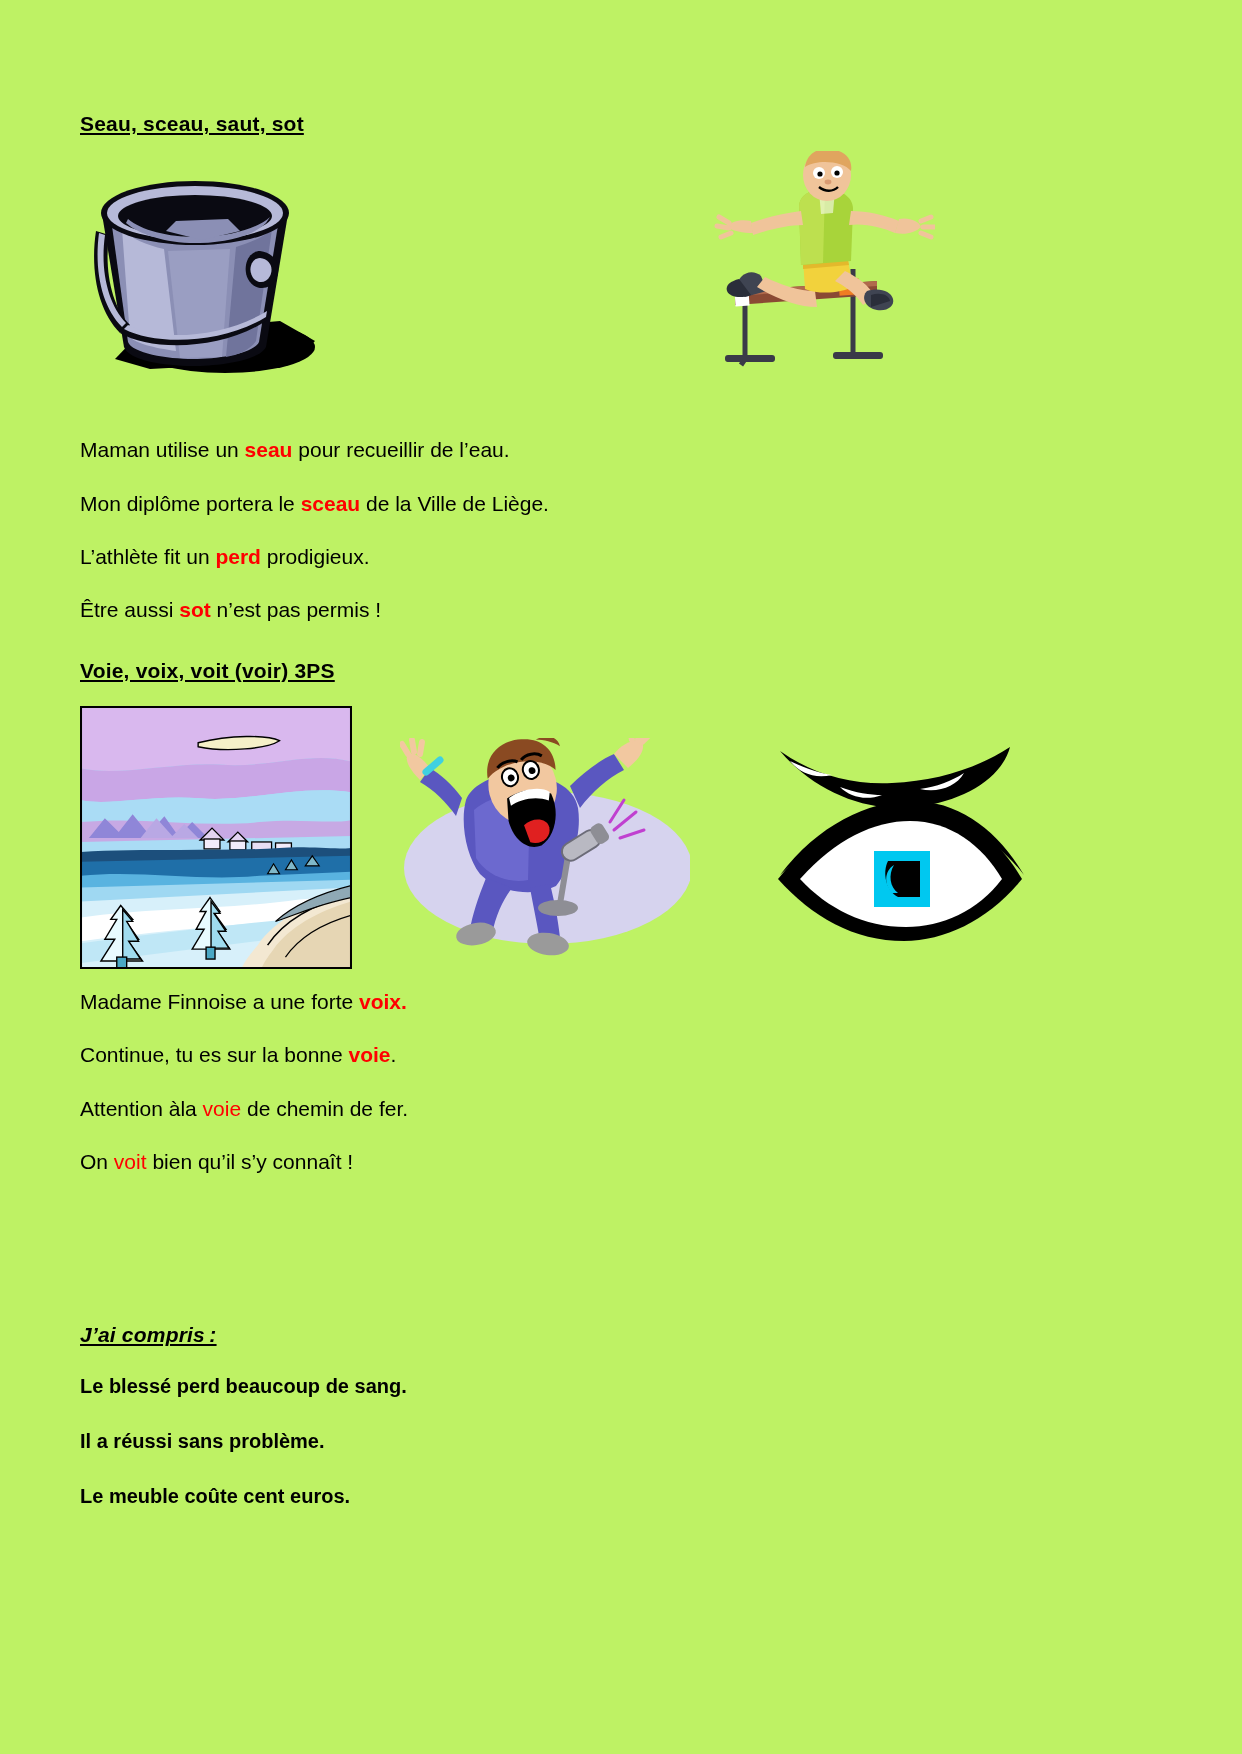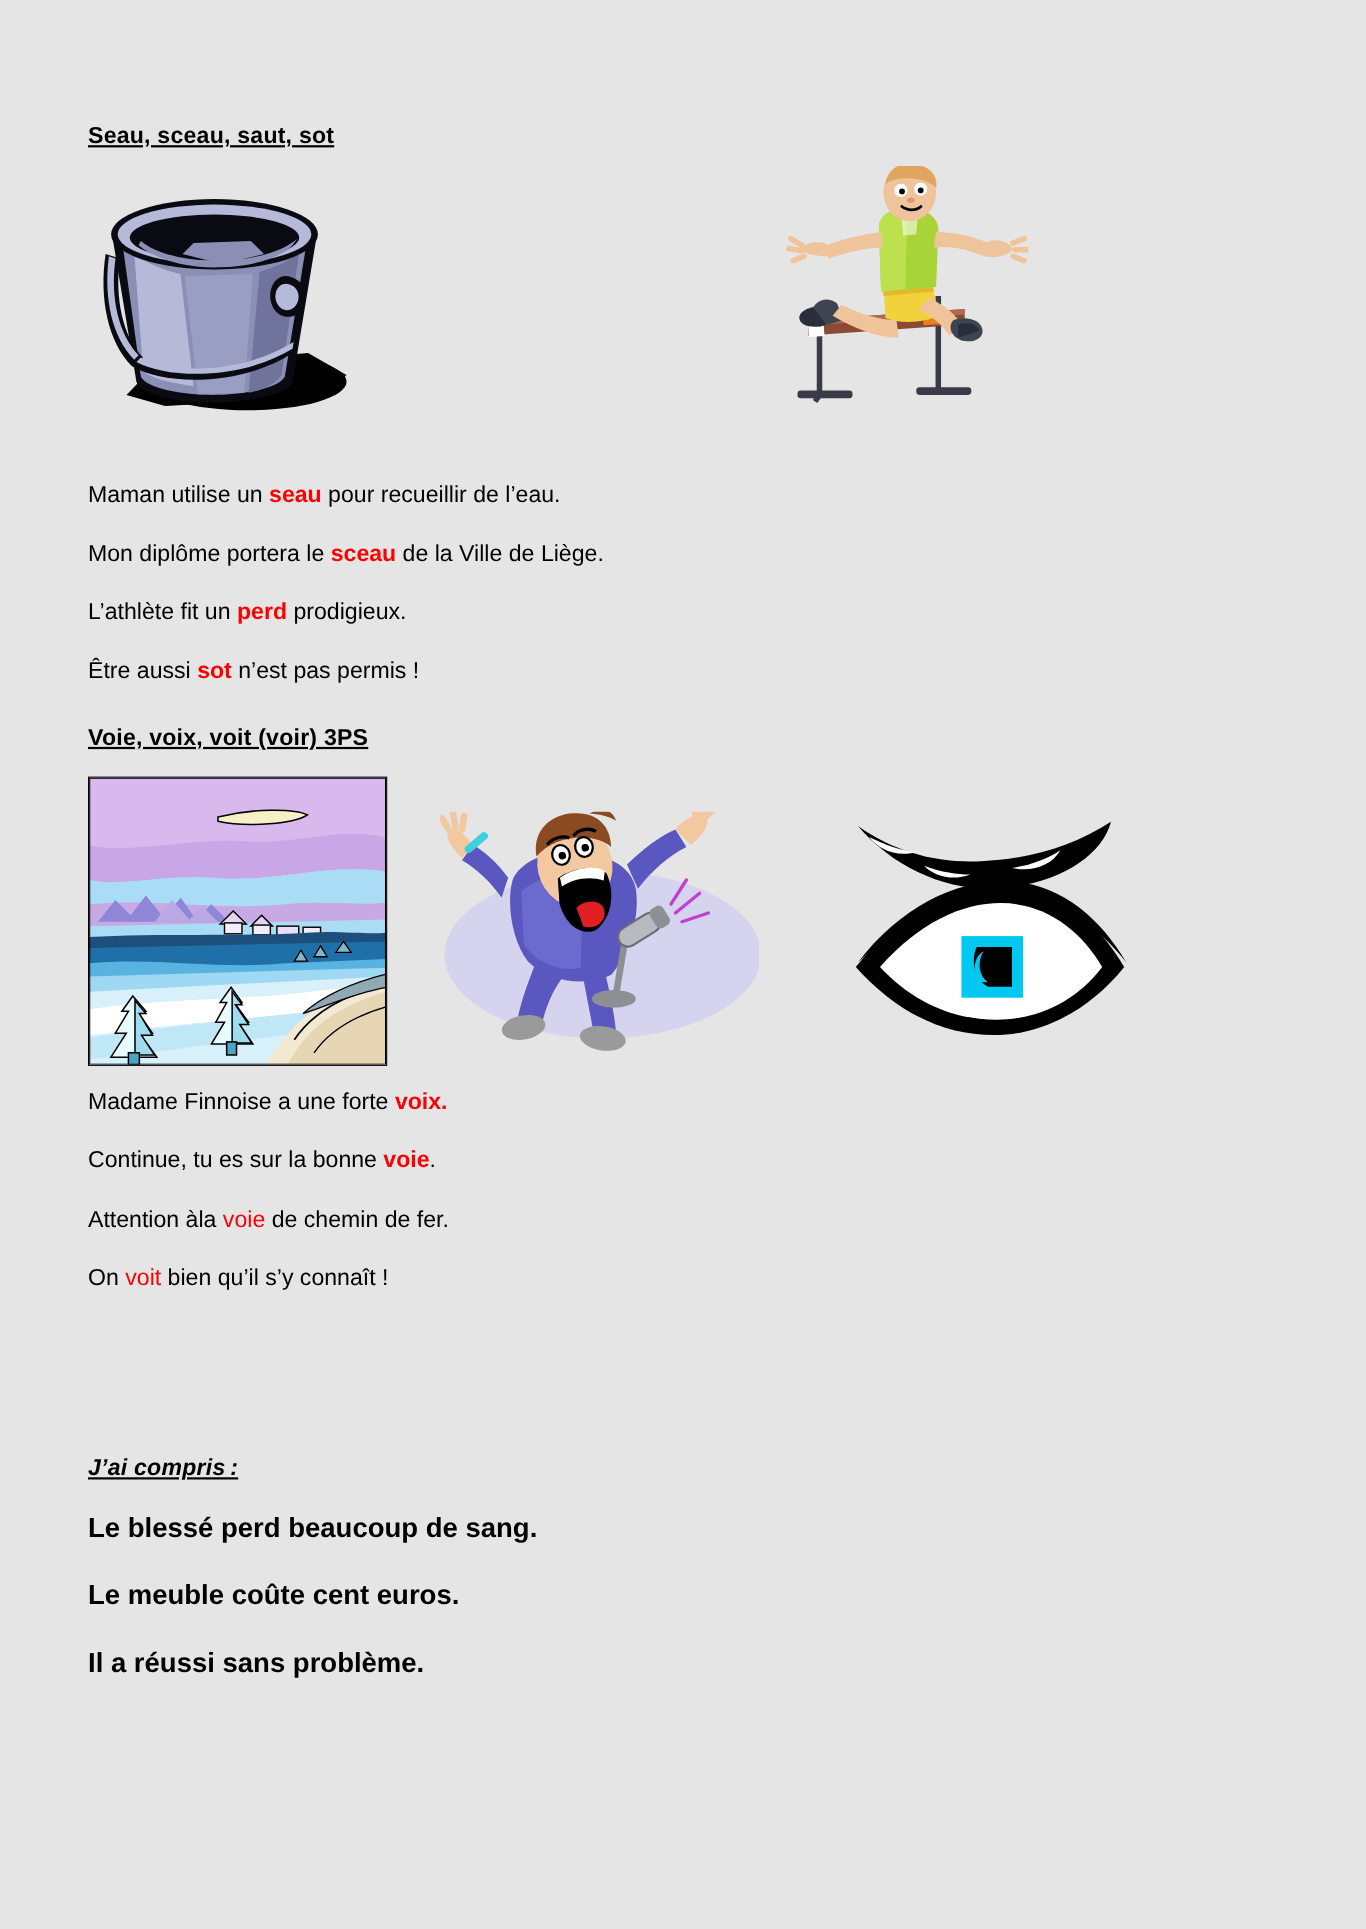--- a/index.html
+++ b/index.html
@@ -8,21 +8,21 @@
     background: #ffffff;
   }
   body {
     font-family: "Liberation Sans", sans-serif;
     color: #000000;
   }
   .page {
     position: relative;
     width: 1242px;
     height: 1754px;
-    background: #e5e5e5;
+    background: #bef264;
     overflow: hidden;
   }
   .content {
     position: absolute;
     left: 80px;
     top: 110px;
     width: 1080px;
   }
 
   
@@ -45,21 +45,21 @@
   .sentence:last-child { margin-bottom: 0; }
   .kw {
     color: #ff0000;
     font-weight: bold;
   }
   .kw-plain {
     color: #ff0000;
     font-weight: normal;
   }
   .bold-line {
-    font-size: 25px;
+    font-size: 20px;
     font-weight: bold;
     line-height: 1.35;
     margin: 0 0 28px 0;
   }
 
   
   .figure-row {
     position: relative;
     width: 100%;
   }
@@ -362,17 +362,17 @@
 
     <div class="sentence"><span>Attention àla </span><span class="kw-plain">voie</span><span> de chemin de fer.</span></div>
 
     <div class="sentence"><span>On </span><span class="kw-plain">voit</span><span> bien qu’il s’y connaît !</span></div>
 
     <div class="spacer-lg"></div>
 
     <h2 class="section-title" style="margin-bottom:24px;font-style:italic;">J’ai compris :</h2>
 
     <div class="bold-line"><span>Le blessé perd beaucoup de sang.</span></div>
+    <div class="bold-line"><span>Il a réussi sans problème.</span></div>
     <div class="bold-line"><span>Le meuble coûte cent euros.</span></div>
-    <div class="bold-line"><span>Il a réussi sans problème.</span></div>
 
   </div>
 </div>
 
 </body></html>

